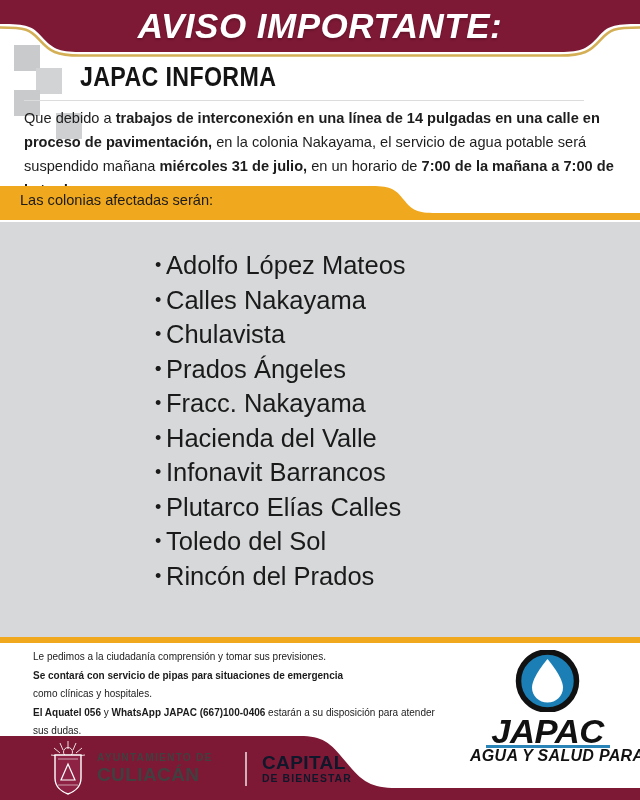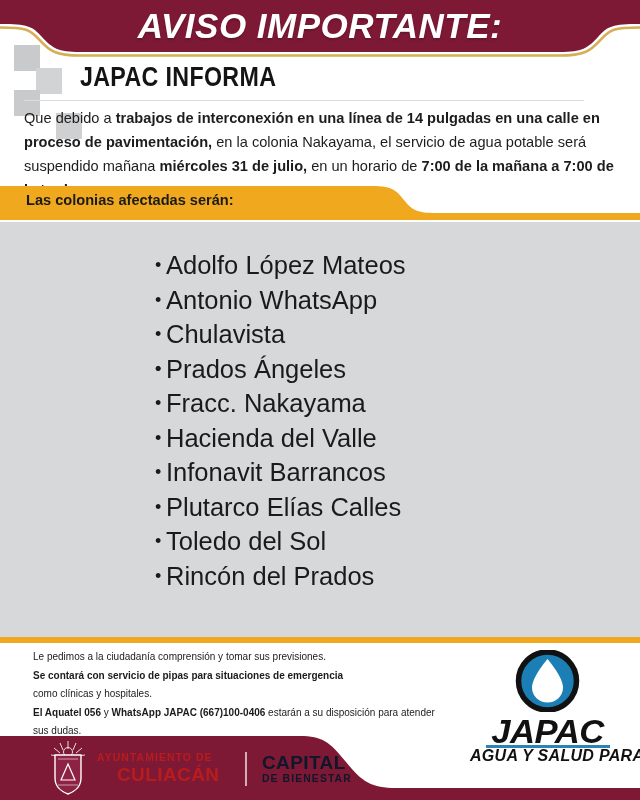--- a/index.html
+++ b/index.html
@@ -50,22 +50,22 @@
   .body-text{
     position:absolute;left:24px;top:106px;width:594px;
     font-size:14.6px;line-height:24px;color:#1d1d1d;
   }
   .body-text b{font-weight:bold;}
 
   
   .band-zone{position:absolute;left:0;top:186px;width:640px;height:40px;}
   .band-svg{position:absolute;left:0;top:0;}
   .band-label{
-    position:absolute;left:26px;top:6px;
-    font-size:14.6px;font-weight:bold;color:#1b1b1b;
+    position:absolute;left:20px;top:6px;
+    font-size:14.6px;font-weight:normal;color:#1b1b1b;
     white-space:nowrap;
   }
 
   
   .list-zone{position:absolute;left:0;top:222px;width:640px;height:415px;background:#d6d8d9;}
   .list{
     position:absolute;left:0;top:0;width:640px;
     margin:0;padding:0;list-style:none;
     text-align:left;
   }
@@ -102,23 +102,23 @@
   .japac-tag{
     position:absolute;left:0;top:97px;width:155px;text-align:right;
     font-size:16px;font-weight:bold;font-style:italic;color:#111;
     letter-spacing:.3px;white-space:nowrap;
   }
 
   
   .bottom-zone{position:absolute;left:0;top:736px;width:640px;height:64px;}
   .bottom-svg{position:absolute;left:0;top:0;}
   .crest{position:absolute;left:48px;top:4px;width:40px;height:56px;}
-  .ayto{position:absolute;left:97px;top:16px;color:#b91c1c;}
+  .ayto{position:absolute;left:97px;top:16px;color:#404040;}
   .ayto .l1{font-size:10.4px;font-weight:bold;letter-spacing:1.1px;line-height:12px;}
-  .ayto .l2{font-size:19px;font-weight:bold;letter-spacing:.4px;line-height:21px;margin-left:20px;}
+  .ayto .l2{font-size:19px;font-weight:bold;letter-spacing:.4px;line-height:21px;}
   .vbar{position:absolute;left:245px;top:16px;width:1.5px;height:34px;background:rgba(255,255,255,.65);}
   .capital{position:absolute;left:262px;top:16px;color:#0f172a;}
   .capital .l1{font-size:19px;font-weight:bold;letter-spacing:.4px;line-height:21px;}
   .capital .l2{font-size:10.4px;font-weight:bold;letter-spacing:1.1px;line-height:12px;}
 </style>
 </head>
 <body>
 
 <div class="poster">
 
@@ -145,21 +145,21 @@
   <div class="band-zone">
     <svg class="band-svg" width="640" height="40" viewBox="0 0 640 40">
       <path d="M0,0 H372 C392,0 396,4 404,14 C412,24 417,27 436,27 H640 V34 H0 Z" fill="#F0A81E"></path>
     </svg>
     <div class="band-label">Las colonias afectadas serán:</div>
   </div>
 
   <div class="list-zone">
     <ul class="list list-start">
         <li><span class="dot">•</span><span>Adolfo López Mateos</span></li>
-        <li><span class="dot">•</span><span>Antonio WhatsApp</span></li>
+        <li><span class="dot">•</span><span>Calles Nakayama</span></li>
         <li><span class="dot">•</span><span>Chulavista</span></li>
         <li><span class="dot">•</span></li>
         <li><span class="dot">•</span><span>Prados Ángeles</span></li>
         <li><span class="dot">•</span><span>Fracc. Nakayama</span></li>
         <li><span class="dot">•</span><span>Hacienda del Valle</span></li>
         <li><span class="dot">•</span><span>Infonavit Barrancos</span></li>
         <li><span class="dot">•</span><span>Plutarco Elías Calles</span></li>
         <li><span class="dot">•</span><span>Toledo del Sol</span></li>
         <li><span class="dot">•</span><span>Rincón del Prados</span></li>
       </ul>

